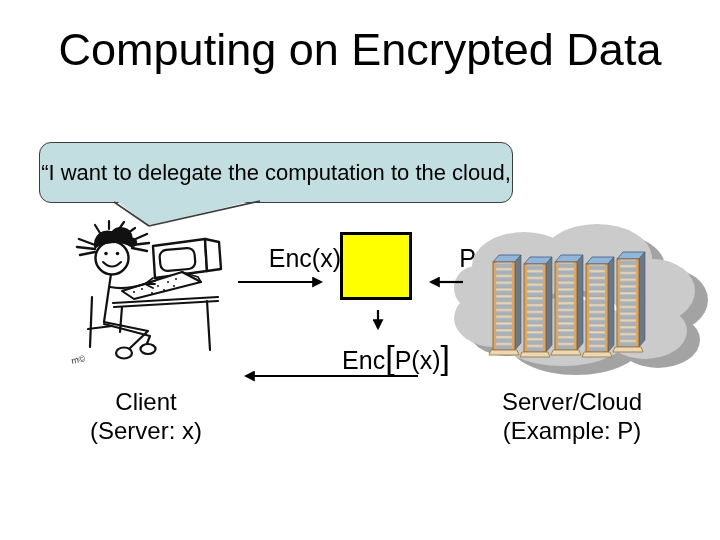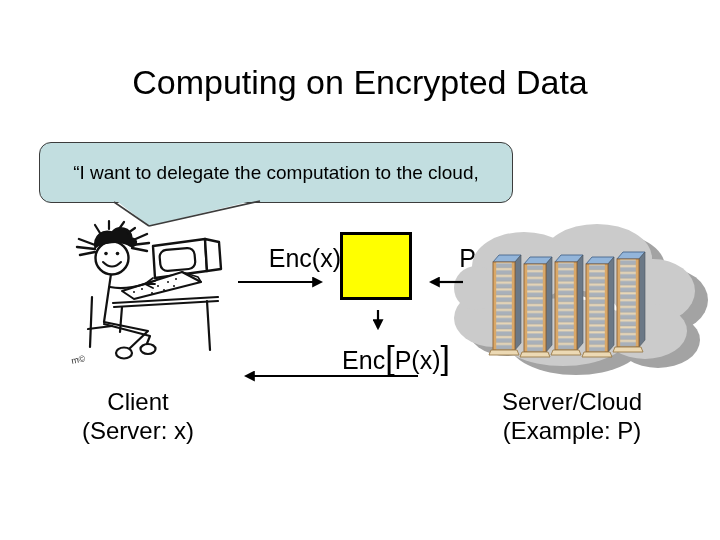--- a/index.html
+++ b/index.html
@@ -3,50 +3,50 @@
 <meta charset="utf-8">
 <style>
   html,body{margin:0;padding:0;background:#fff;}
   .slide{
     position:relative;width:720px;height:540px;background:#ffffff;
     font-family:"Liberation Sans", sans-serif;color:#000;overflow:hidden;
   }
   .abs{position:absolute;}
   .title{
     top:30px;left:0;right:0;text-align:center;
-    font-size:34px;font-weight:400;line-height:40px;letter-spacing:0;margin-top:32px;
+    font-size:45px;font-weight:400;line-height:40px;letter-spacing:0;
   }
   .subtitle{
     top:72px;left:0;right:0;text-align:center;
     font-size:22.5px;font-weight:400;line-height:26px;
   }
   .bubble{
     left:39px;top:142px;width:474px;height:61px;box-sizing:border-box;
     background:#c2dee0;border:1.6px solid #3c3c3c;border-radius:12px;
     display:flex;flex-direction:column;justify-content:center;align-items:center;
-    font-size:19px;line-height:23px;z-index:1;
+    font-size:22px;line-height:23px;z-index:1;
   }
   .bubble div{white-space:nowrap;}
   .compute-box{
     left:340px;top:232px;width:66px;height:62px;
     background:#ffff00;border:3px solid #000000;z-index:2;
   }
   .flow-label{font-size:25px;line-height:28px;text-align:right;z-index:3;}
   .enc-x{left:221px;top:244px;width:120px;}
   .p-label{left:416px;top:244px;width:60px;}
   .enc-result{
     left:316px;top:340px;width:160px;z-index:3;
     display:flex;justify-content:center;align-items:baseline;
     font-size:25px;line-height:34px;
   }
   .enc-result .bracket{font-size:34px;font-weight:400;}
   .actor-label{
     font-size:24px;line-height:29px;text-align:center;z-index:3;
   }
-  .client-label{left:48px;top:387px;width:180px;}
+  .client-label{left:56px;top:387px;width:180px;}
   .server-label{left:482px;top:387px;width:180px;text-align:center;}
   .overlay{
     left:0;top:0;width:720px;height:540px;z-index:5;pointer-events:none;
   }
 </style>
 </head>
 <body>
 
 <div class="slide">
 

